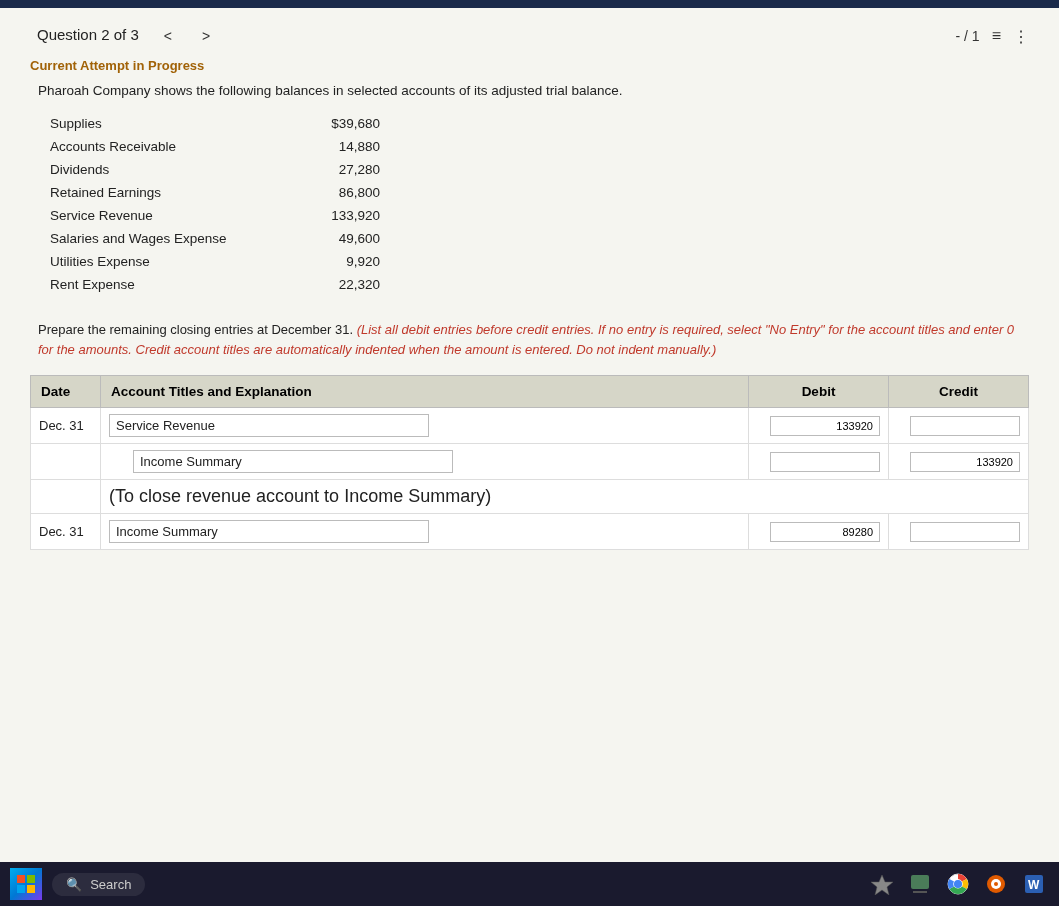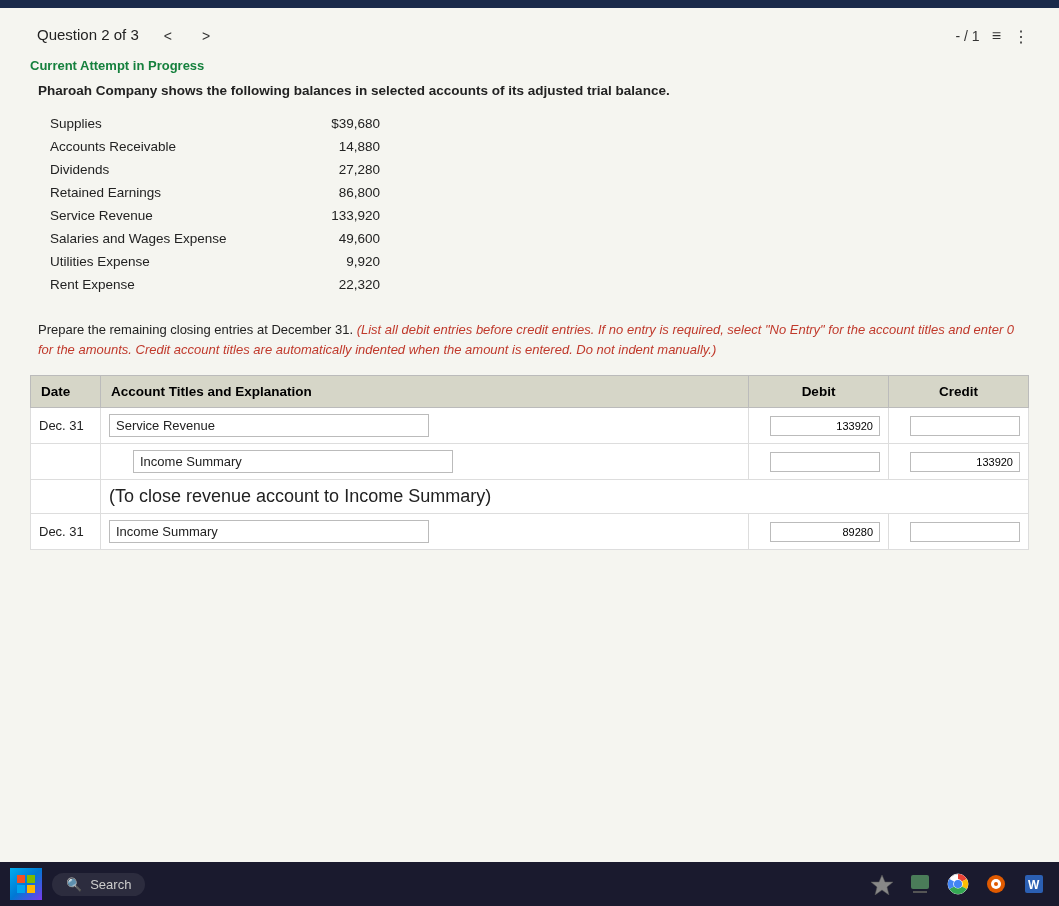--- a/index.html
+++ b/index.html
@@ -65,29 +65,28 @@
     .icon-btn {
       background: none;
       border: none;
       cursor: pointer;
       font-size: 16px;
       color: #333;
     }
     .current-attempt {
       font-weight: bold;
       font-size: 13px;
-      color: #15803d;
+      color: #a16207;
       margin-bottom: 10px;
     }
     .problem-description {
       font-size: 13.5px;
       color: #222;
       margin-bottom: 14px;
       padding-left: 8px;
-      font-weight: bold;
     }
     .account-table {
       margin: 0 0 24px 20px;
     }
     .account-row {
       display: flex;
       padding: 4px 0;
       font-size: 13.5px;
       color: #222;
     }

